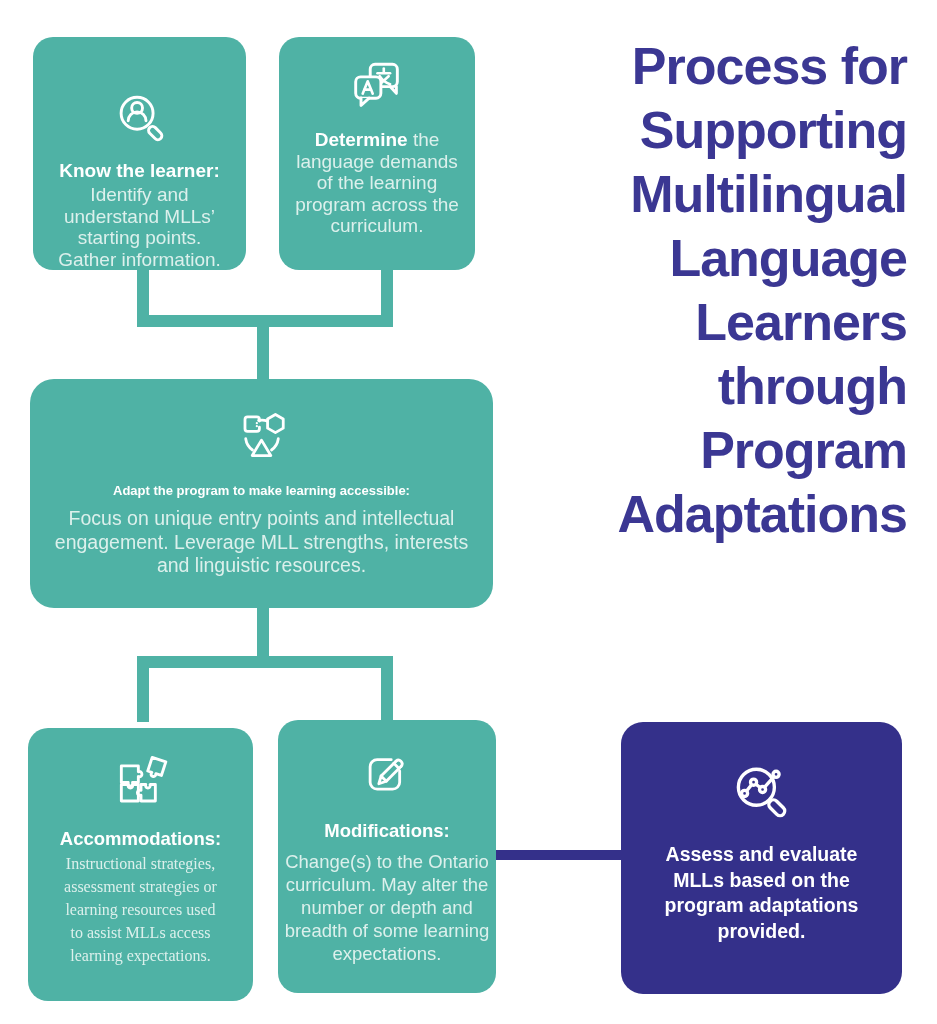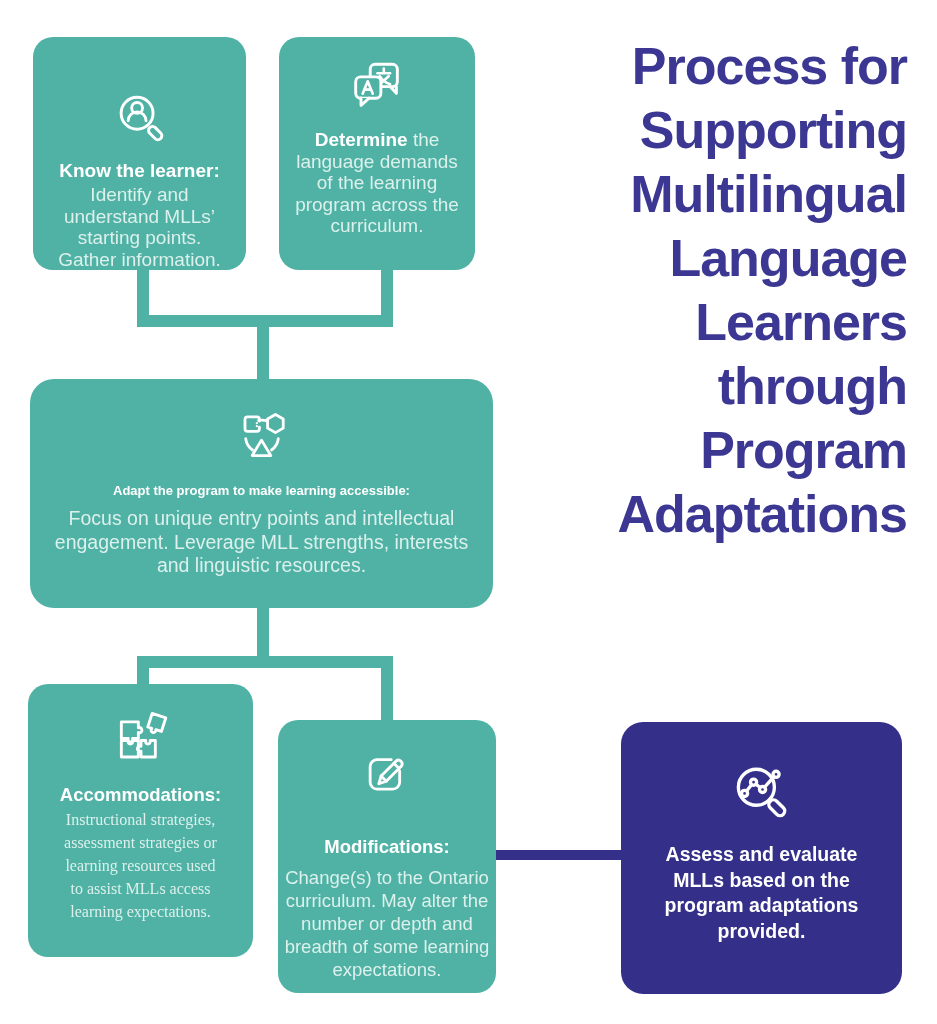--- a/index.html
+++ b/index.html
@@ -31,28 +31,28 @@
 
   .determine{left:279px;top:37px;width:196px;height:233px;text-align:center;}
   .determine svg{width:62px;height:62px;margin-top:21px;}
   .determine .body{margin-top:9px;}
 
   .adapt{left:30px;top:379px;width:463px;height:229px;border-radius:24px;}
   .adapt svg{width:66px;height:66px;margin-top:25px;}
   .adapt .heading{margin-top:13px;font-size:13px;white-space:nowrap;}
   .adapt .body{font-size:19.5px;line-height:23.5px;margin-top:9px;}
 
-  .accommodations{left:28px;top:684px;width:225px;height:273px;}
+  .accommodations{left:28px;top:728px;width:225px;height:273px;}
   .accommodations svg{width:68px;height:68px;margin-top:22px;}
   .accommodations .heading{font-size:18.5px;margin-top:10px;}
   .accommodations .body{font-size:16px;line-height:23px;margin-top:2px;font-family:Liberation Serif, serif;}
 
   .modifications{left:278px;top:720px;width:218px;height:273px;}
   .modifications svg{width:60px;height:60px;margin-top:27px;}
-  .modifications .heading{font-size:18.5px;margin-top:29px;}
+  .modifications .heading{font-size:18.5px;margin-top:13px;}
   .modifications .body{font-size:18.5px;line-height:23px;margin-top:8px;}
 
   .assess{left:621px;top:722px;width:281px;height:272px;background:var(--navy);border-radius:22px;--icon-bg:var(--navy);}
   .assess svg{width:72px;height:72px;margin-top:36px;}
   .assess .body{font-size:19.5px;line-height:25.5px;font-weight:bold;color:#fff;margin-top:12px;}
 
   
   .conn{position:absolute;background:var(--teal);z-index:1;}
   .conn-navy{position:absolute;background:var(--navy);z-index:1;}
   .c1a{left:137px;top:266px;width:12px;height:58px;}

